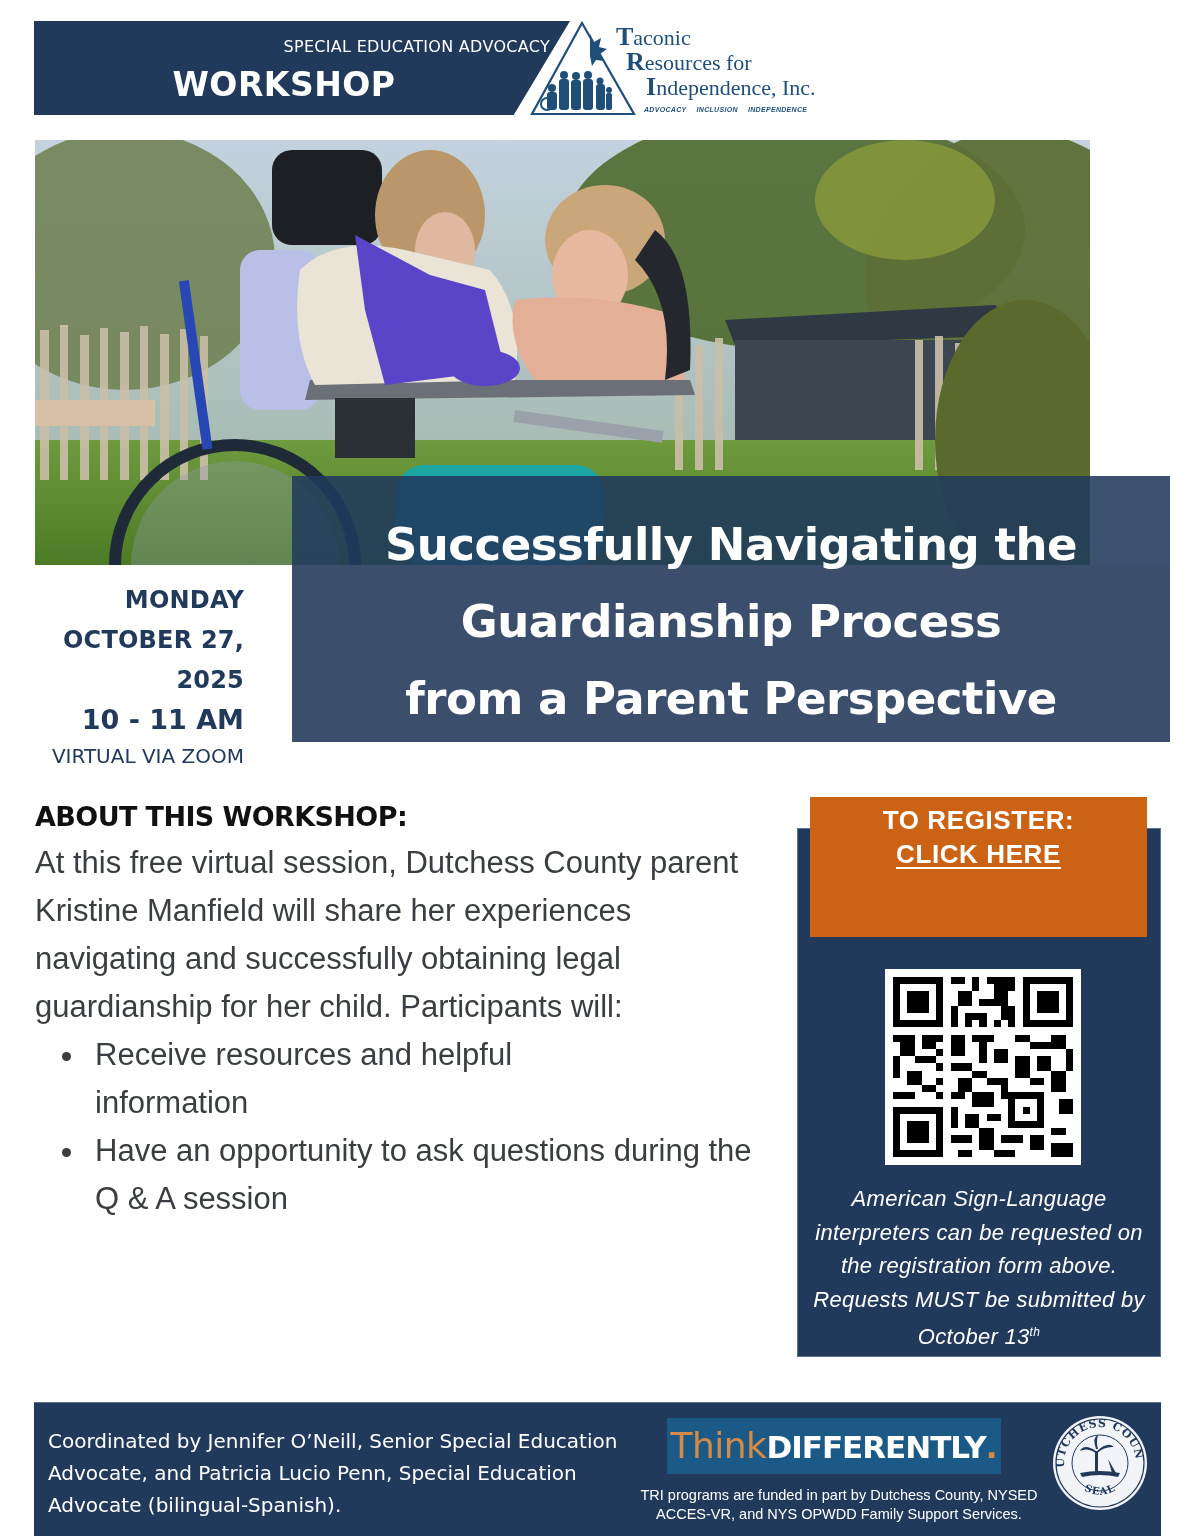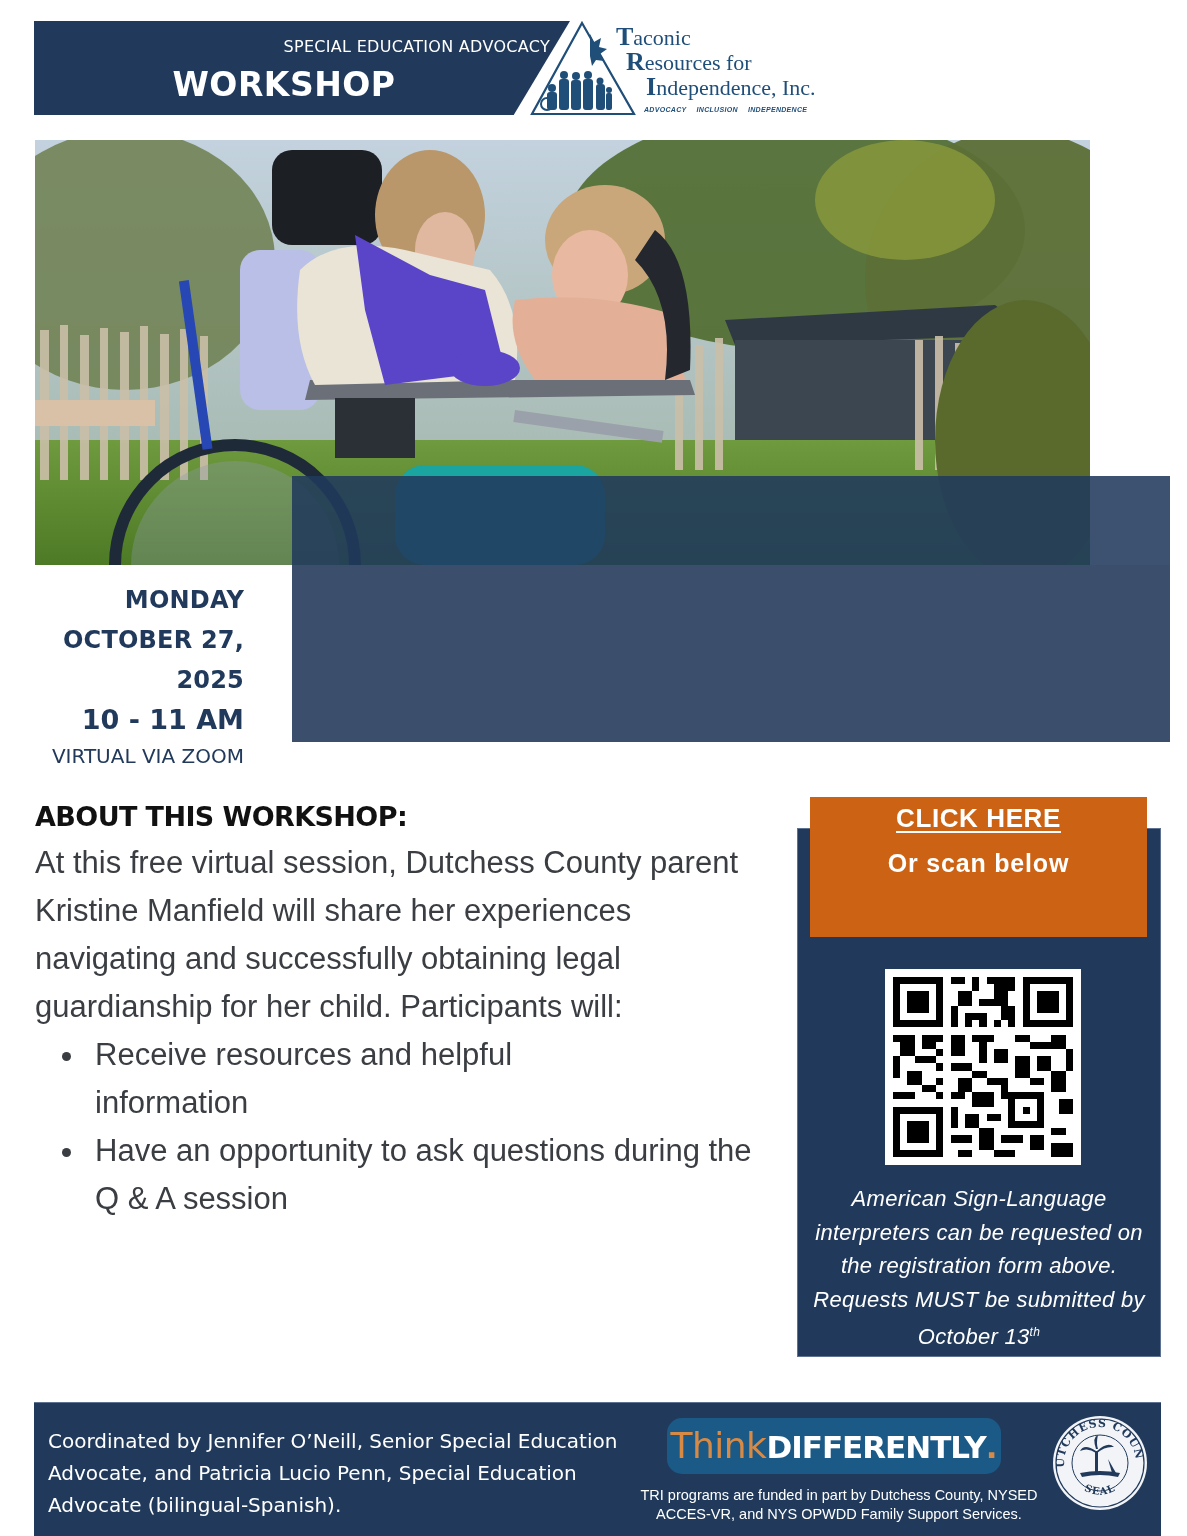--- a/index.html
+++ b/index.html
@@ -124,21 +124,21 @@
   .footer {
     position: absolute; left: 34px; top: 1402px; width: 1127px; height: 138px;
     background: #213a5c; border-top: 1px solid #5d7290; border-bottom: 1px solid #5d7290;
   }
   .footer-credit {
     position: absolute; left: 14px; top: 22px; width: 580px; color: #ffffff;
     font-family: "DejaVu Sans", sans-serif; font-size: 20px; line-height: 32px;
   }
   .td-logo {
     position: absolute; left: 633px; top: 15px; width: 334px; height: 56px;
-    background: #1b5a87; text-align: center; line-height: 56px; white-space: nowrap; border-radius: 15px;
+    background: #1b5a87; text-align: center; line-height: 56px; white-space: nowrap;
   }
   .td-think { color: #d88a45; font-family: "DejaVu Sans", sans-serif; font-size: 36px; font-weight: normal; letter-spacing: -0.5px; }
   .td-diff { color: #ffffff; font-family: "DejaVu Sans", sans-serif; font-weight: bold; font-size: 31px; letter-spacing: -1px; }
   .td-dot { color: #d88a45; font-family: "DejaVu Sans", sans-serif; font-weight: bold; font-size: 31px; }
   .funding {
     position: absolute; left: 584px; top: 83px; width: 442px; text-align: center; color: #ffffff;
     font-family: "Liberation Sans", sans-serif; font-size: 14.5px; line-height: 19px;
   }
   .seal { position: absolute; left: 1016px; top: 10px; width: 100px; height: 100px; }
 </style>
@@ -246,20 +246,25 @@
 
     <ellipse cx="570" cy="100" rx="60" ry="55" fill="#c9a77a"></ellipse>
     <ellipse cx="555" cy="135" rx="38" ry="45" fill="#e8b9a0"></ellipse>
     <path d="M 480 160 Q 560 150 640 175 L 650 240 L 500 240 Q 470 200 480 160 Z" fill="#e3b097"></path>
     <path d="M 620 90 Q 660 120 655 230 L 630 240 Q 640 160 600 120 Z" fill="#24282e"></path>
   </svg>
 </div>
 
 <div class="title-box">
   <div class="under"></div>
+  <div class="title-text">
+    <div>Successfully Navigating the</div>
+    <div>Guardianship Process</div>
+    <div>from a Parent Perspective</div>
+  </div>
 </div>
 
 <div class="date-block">
   <div class="date-line">MONDAY</div>
   <div class="date-line">OCTOBER 27,</div>
   <div class="date-line">2025</div>
   <div class="date-time">10 - 11 AM</div>
   <div class="date-venue">VIRTUAL VIA ZOOM</div>
 </div>
 
@@ -267,22 +272,22 @@
   <div class="about-heading">ABOUT THIS WORKSHOP:</div>
   <div class="about-body" style="width:740px;">At this free virtual session, Dutchess County parent Kristine Manfield will share her experiences navigating and successfully obtaining legal guardianship for her child. Participants will:</div>
   <ul class="about-list">
     <li style="width:600px;">Receive resources and helpful information</li>
     <li>Have an opportunity to ask questions during the Q &amp; A session</li>
   </ul>
 </div>
 
 <div class="reg-panel"></div>
 <div class="reg-cta">
+  <div class="reg-line1">TO REGISTER:</div>
   <a class="reg-link">CLICK HERE</a>
-  <div class="reg-line3">Or scan below</div>
 </div>
 
 <div class="qr">
   <svg width="180" height="180" viewBox="0 0 25 25" shape-rendering="crispEdges">
     <rect width="25" height="25" fill="#fff"></rect>
     <g fill="#000">
 
       <path d="M0 0h7v7h-7zM1 1v5h5v-5zM2 2h3v3h-3z" fill-rule="evenodd"></path>
       <path d="M18 0h7v7h-7zM19 1v5h5v-5zM20 2h3v3h-3z" fill-rule="evenodd"></path>
       <path d="M0 18h7v7h-7zM1 19v5h5v-5zM2 20h3v3h-3z" fill-rule="evenodd"></path>

